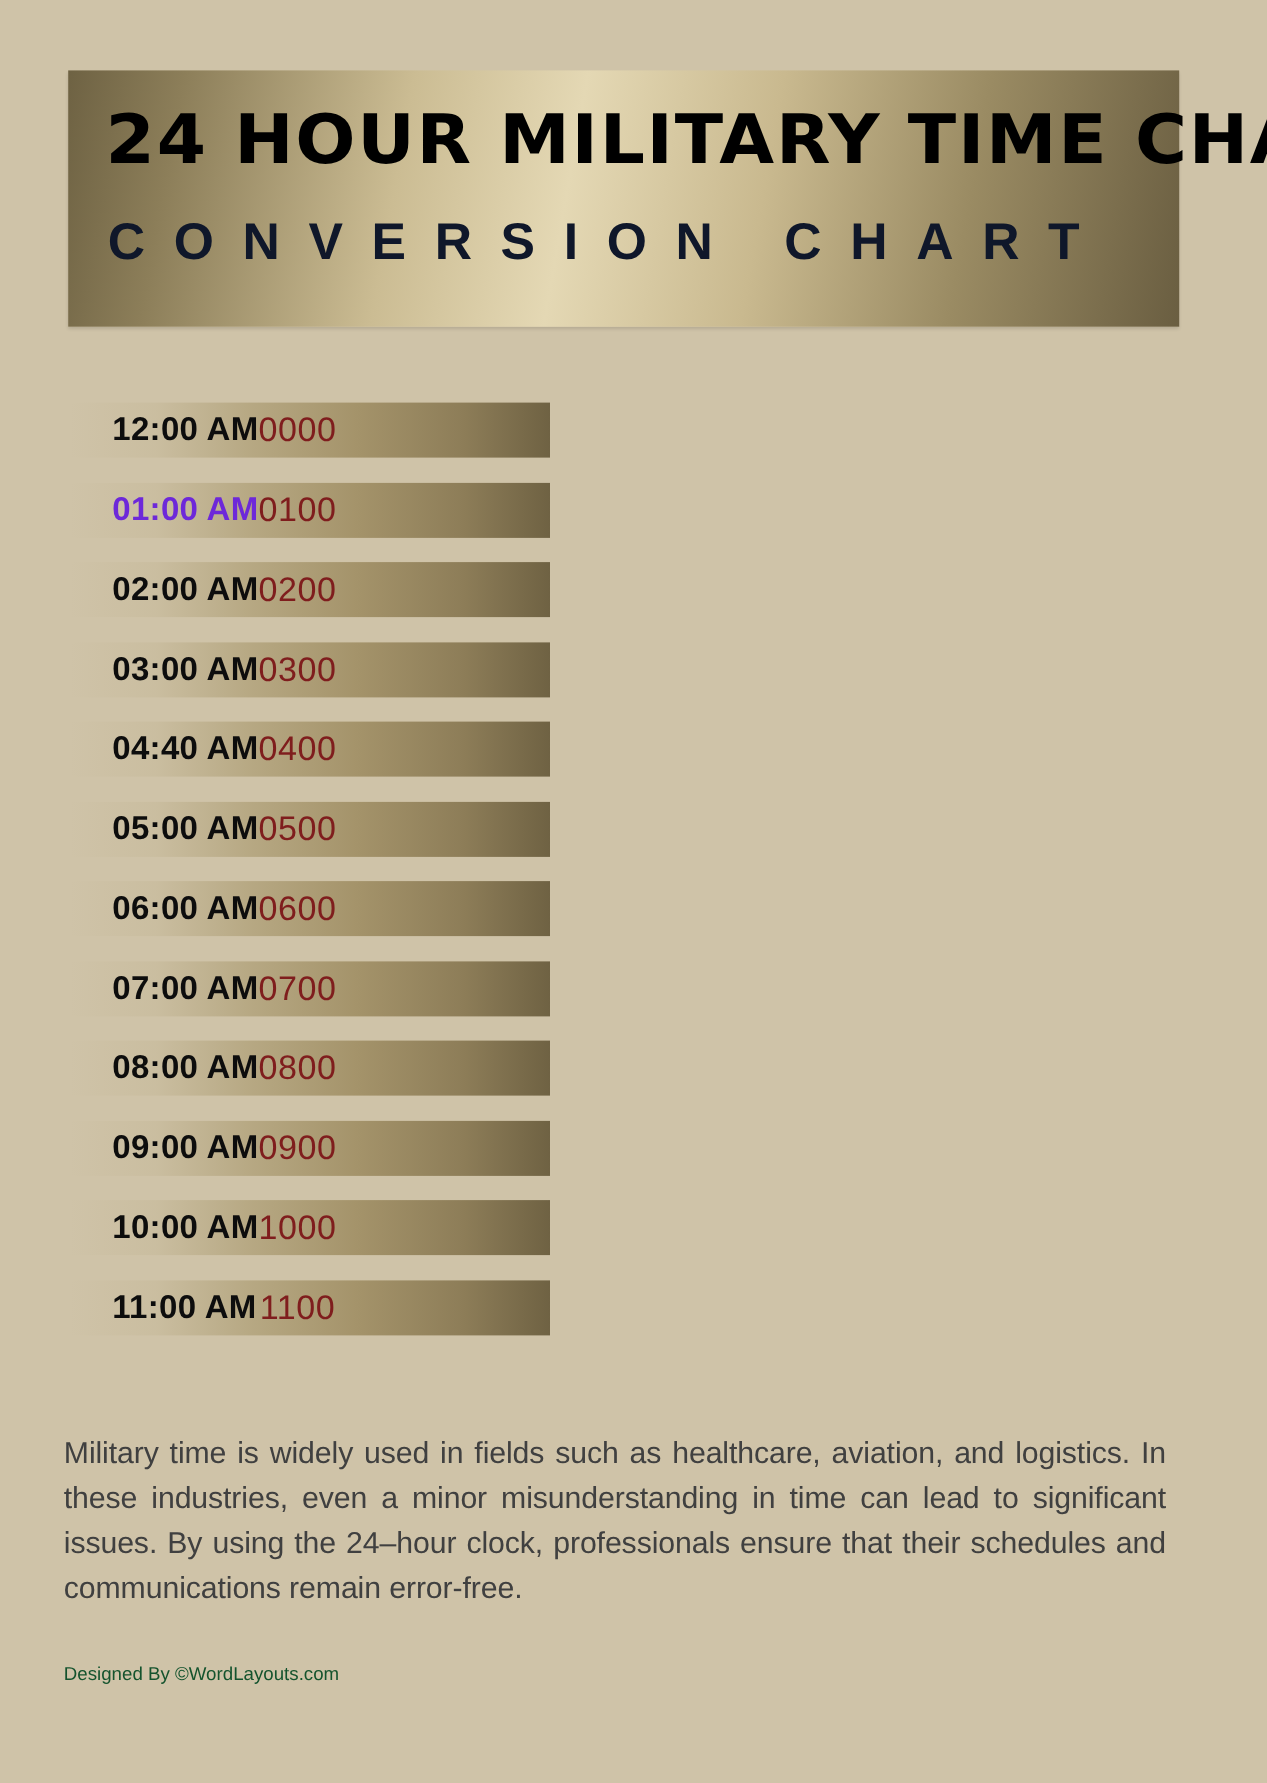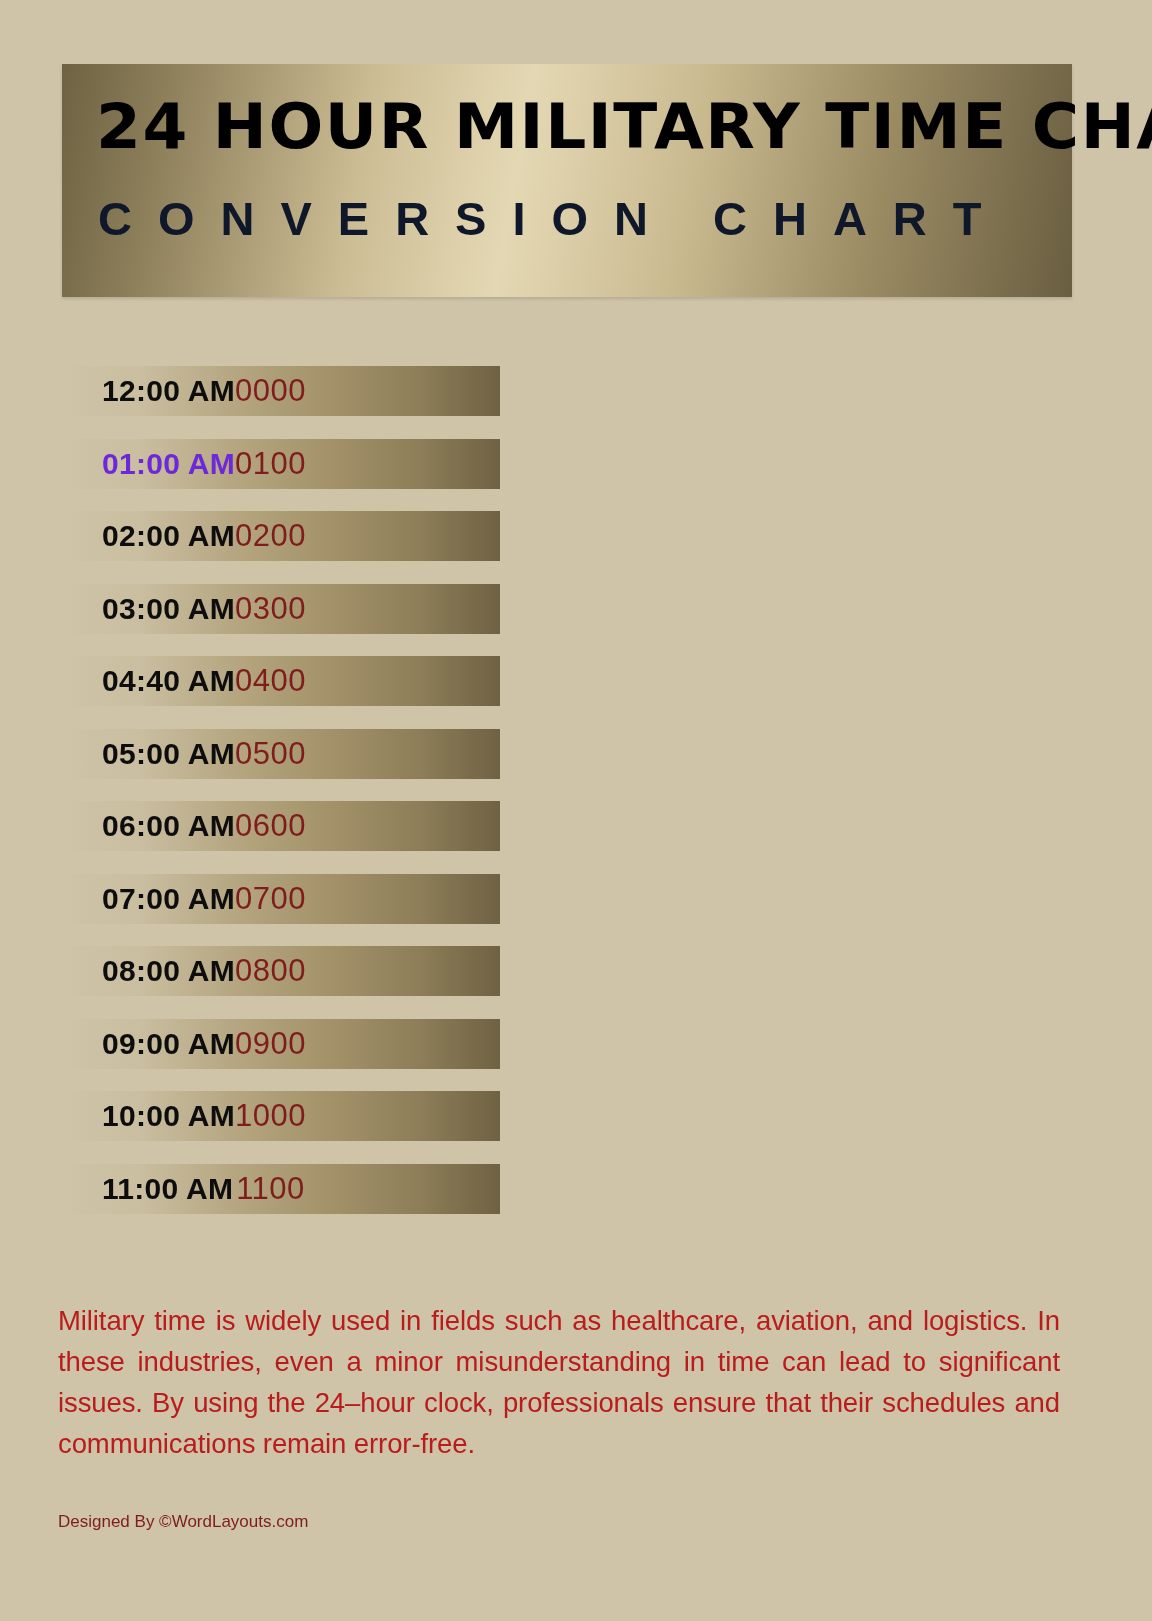--- a/index.html
+++ b/index.html
@@ -116,30 +116,30 @@
   .row.alt .label { color: #6d28d9; }
 
   
   .note {
     position: absolute;
     left: 58px;
     top: 1300px;
     width: 1002px;
     font-size: 27.5px;
     line-height: 41px;
-    color: #b91c1c;
+    color: #404040;
     text-align: justify;
     letter-spacing: -0.1px;
   }
   .credit {
     position: absolute;
     left: 58px;
     top: 1512px;
     font-size: 17px;
-    color: #7f1d1d;
+    color: #14532d;
   }
 </style>
 </head>
 <body>
 
 <div class="page">
 
   <div class="header-band"></div>
   <div class="header-title">24 HOUR MILITARY TIME CHART</div>
   <div class="header-sub">CONVERSION CHART</div>

